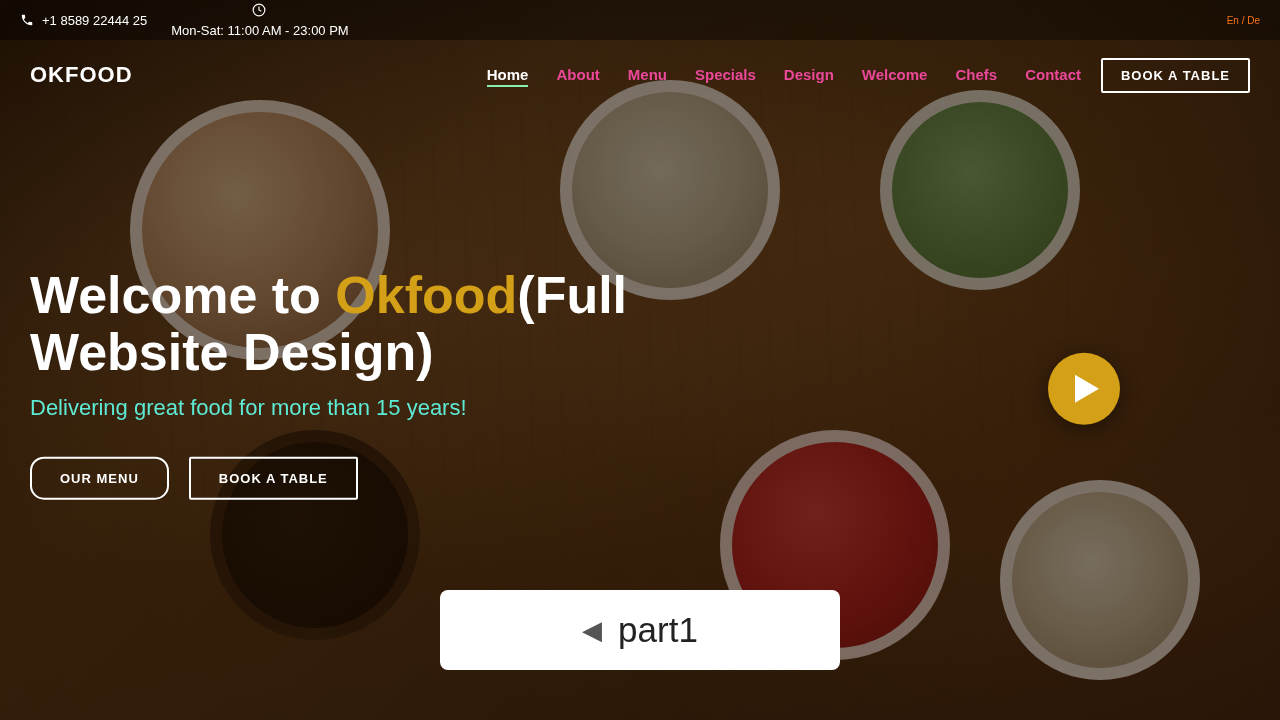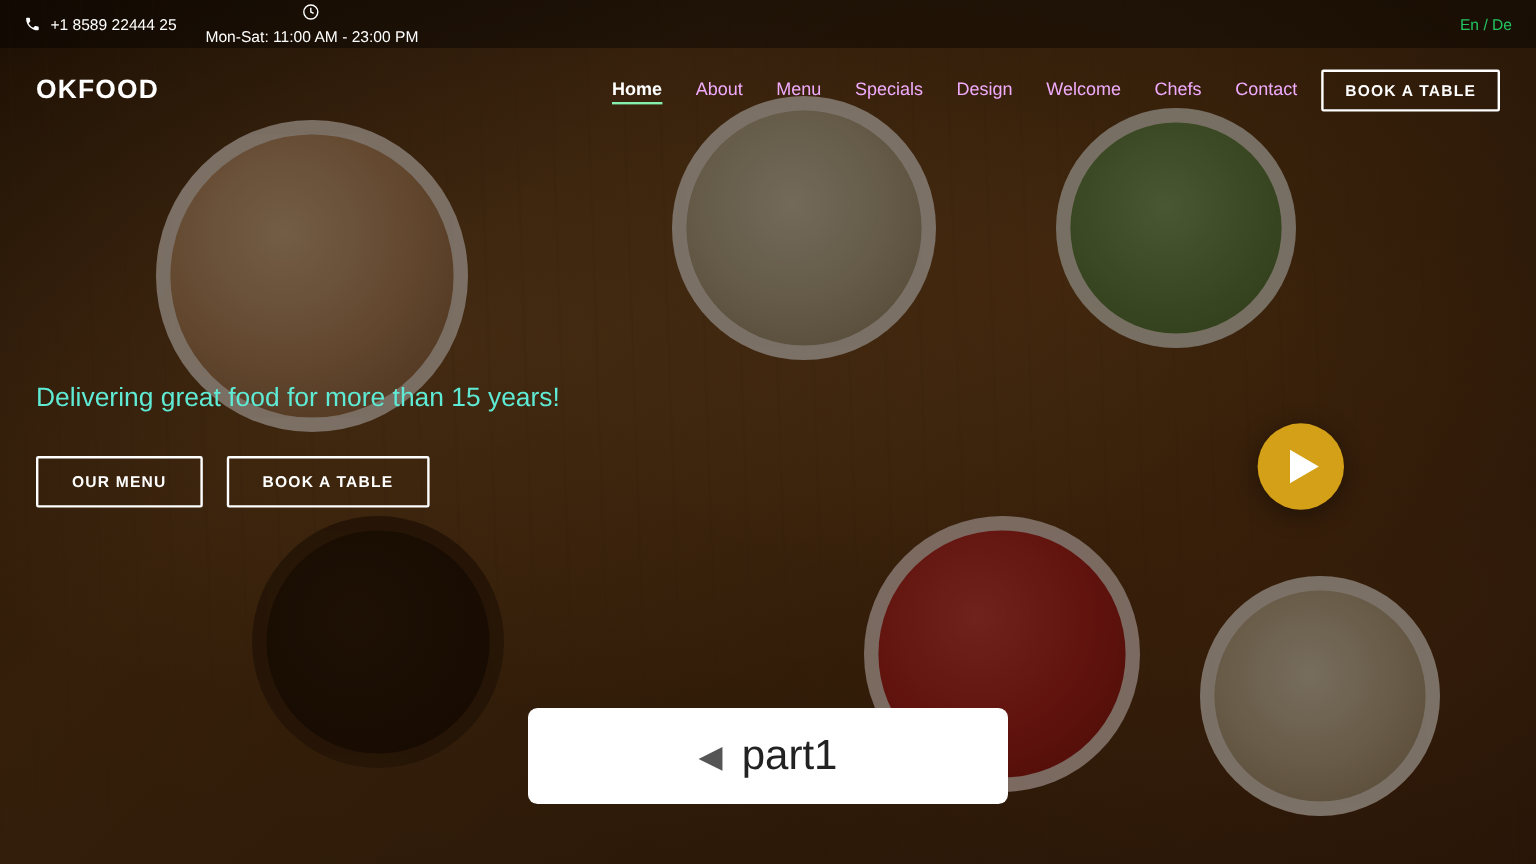--- a/index.html
+++ b/index.html
@@ -120,22 +120,22 @@
       display: flex;
       align-items: center;
       gap: 6px;
       color: #fff;
       font-size: 13px;
       flex-direction: column;
     }
 
     .topbar-lang {
       margin-left: auto;
-      color: #22c55e;
-      font-size: 13px;
+      color: #f97316;
+      font-size: 10px;
     }
 
     
     .navbar {
       position: absolute;
       top: 40px; left: 0; right: 0;
       height: 70px;
       display: flex;
       align-items: center;
       padding: 0 30px;
@@ -152,24 +152,24 @@
     }
 
     .nav-links {
       display: flex;
       align-items: center;
       gap: 28px;
       list-style: none;
     }
 
     .nav-links li a {
-      color: #f0abfc;
+      color: #ec4899;
       text-decoration: none;
       font-size: 15px;
-      font-weight: 400;
+      font-weight: 700;
     }
 
     .nav-links li.active a {
       color: #fff;
       font-weight: 600;
       border-bottom: 2px solid #86efac;
       padding-bottom: 2px;
     }
 
     .btn-book-nav {
@@ -223,21 +223,21 @@
     .btn-our-menu {
       border: 2px solid #fff;
       color: #fff;
       background: transparent;
       padding: 12px 28px;
       font-size: 13px;
       font-weight: bold;
       letter-spacing: 1px;
       text-transform: uppercase;
       cursor: pointer;
-      border-radius: 2px;
+      border-radius: 14px;
     }
 
     .btn-book-table {
       border: 2px solid #fff;
       color: #fff;
       background: transparent;
       padding: 12px 28px;
       font-size: 13px;
       font-weight: bold;
       letter-spacing: 1px;
@@ -353,20 +353,23 @@
       <li><a href="#">Specials</a></li>
       <li><a href="#">Design</a></li>
       <li><a href="#">Welcome</a></li>
       <li><a href="#">Chefs</a></li>
       <li><a href="#">Contact</a></li>
     </ul>
     <button class="btn-book-nav">BOOK A TABLE</button>
   </nav>
 
   <div class="hero-content">
+    <h1 class="hero-title">
+      <span>Welcome to </span><span class="brand-name">Okfood</span><span>(Full Website Design)</span>
+    </h1>
     <p class="hero-subtitle">Delivering great food for more than 15 years!</p>
     <div class="hero-buttons">
       <button class="btn-our-menu">OUR MENU</button>
       <button class="btn-book-table">BOOK A TABLE</button>
     </div>
   </div>
 
   <div class="play-btn">
     <div class="play-icon"></div>
   </div>

